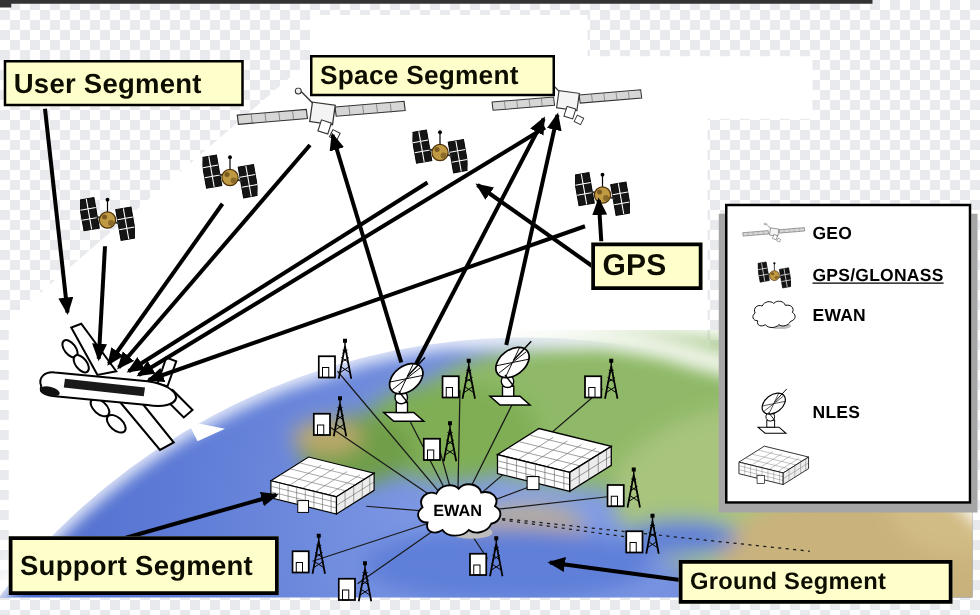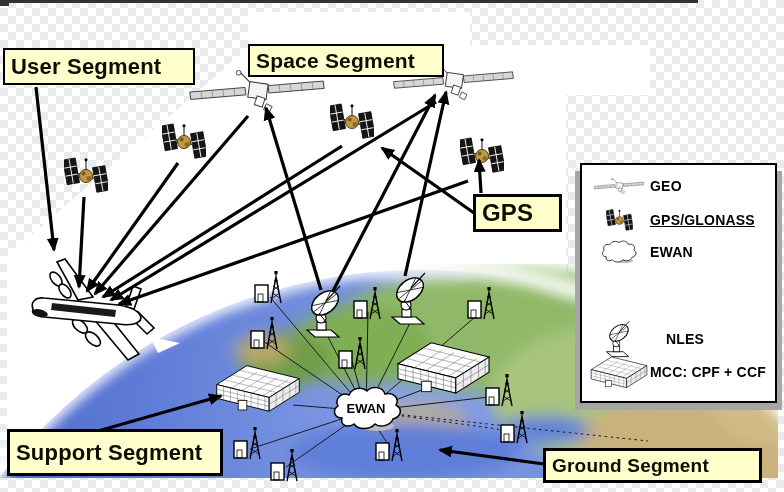--- a/index.html
+++ b/index.html
@@ -25,21 +25,21 @@
   .lbl-ground{left:543px;top:448px;width:219px;height:35px;font-size:19px;border-width:3px;}
   .legend-shadow{position:absolute;left:575px;top:171px;width:207px;height:239px;background:#a6a6a6;z-index:18;}
   .legend{
     position:absolute;left:580px;top:163px;width:197px;height:240px;
     background:#fff;border:2px solid #000;box-sizing:border-box;z-index:20;
   }
   .lg-row{position:absolute;left:6px;width:184px;display:flex;align-items:center;}
   .lg-ic-wrap{width:62px;display:flex;justify-content:center;align-items:center;flex:0 0 62px;}
   .lg-txt{font-weight:bold;font-size:14px;color:#000;letter-spacing:.2px;white-space:nowrap;}
   .r0{top:8px;height:26px;} .r1{top:40px;height:30px;text-decoration:underline;} .r2{top:74px;height:26px;}
-  .r3{top:108px;height:33px;} .r4{top:153px;height:41px;gap:16px;} .r5{top:188px;height:38px;}
+  .r3{top:108px;height:33px;} .r4{top:143px;height:41px;} .r5{top:188px;height:38px;}
 </style>
 </head>
 <body>
 
 <div class="stage">
 
   <svg id="scene" width="784" height="492" viewBox="0 0 784 492">
     <defs>
       <marker id="ah" markerUnits="userSpaceOnUse" markerWidth="15" markerHeight="13" refX="12" refY="6" orient="auto">
         <path d="M0,0 L14,6 L0,12 Z" fill="#000"></path>
@@ -284,16 +284,15 @@
           </svg>
       </span>
       <span class="lg-txt">NLES</span>
     </div>
     <div class="lg-row r5">
       <span class="lg-ic-wrap">
         <svg viewBox="0 0 100 58" width="58" height="34">
             <use href="#sym-mcc"></use>
           </svg>
       </span>
-      <span class="lg-txt">MCC: CPF + CCF</span>
     </div>
   </div>
 </div>
 
 </body></html>

